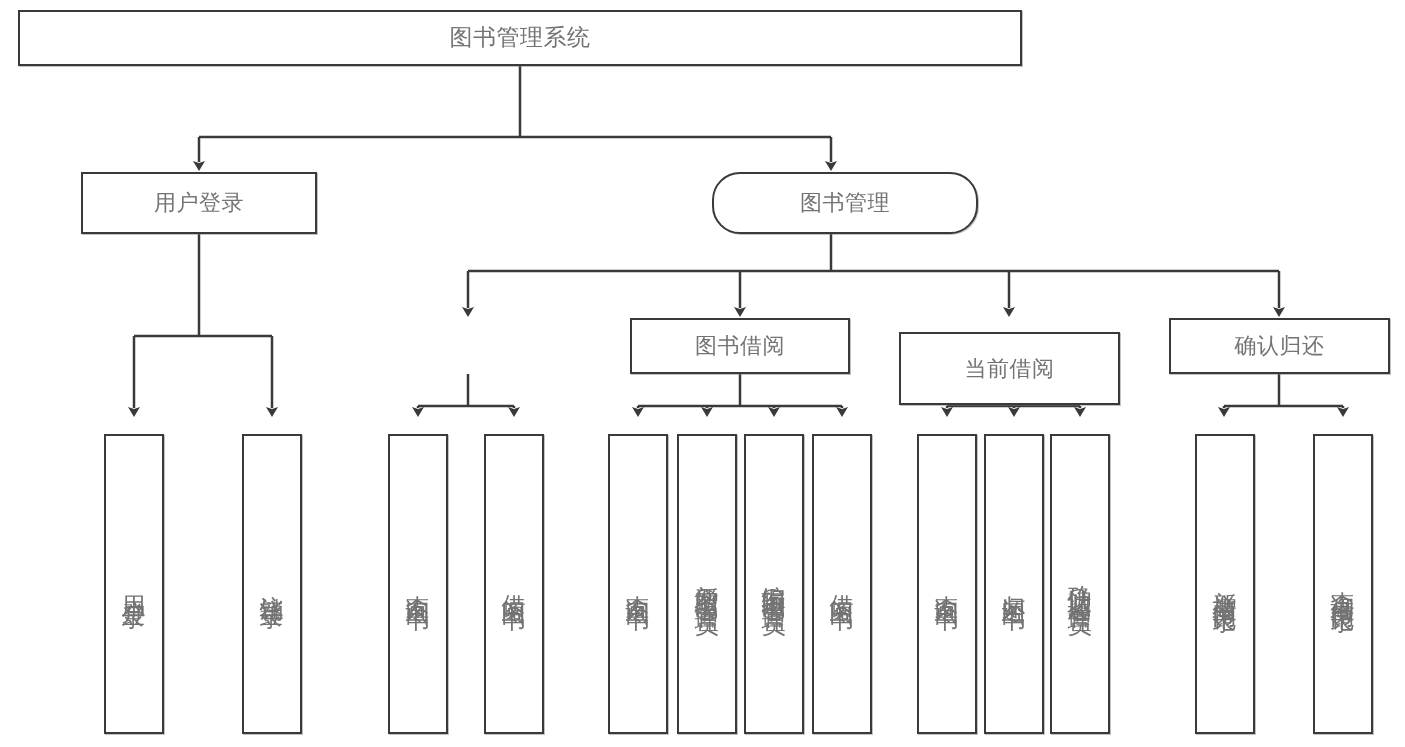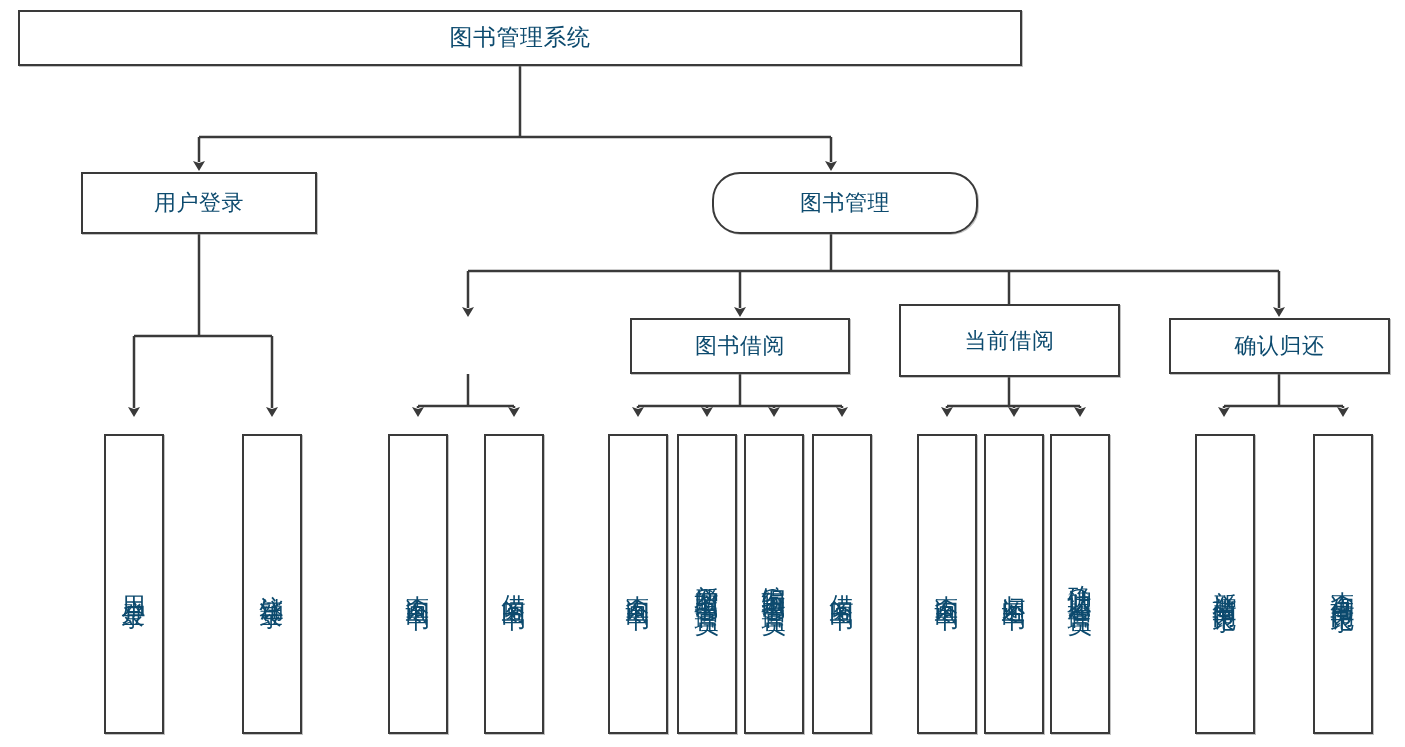--- a/index.html
+++ b/index.html
@@ -23,21 +23,21 @@
     top: 0;
     width: 1405px;
     height: 747px;
     pointer-events: none;
   }
   .node {
     position: absolute;
     box-sizing: border-box;
     border: 2px solid #3a3a3a;
     background: #ffffff;
-    color: #0c4a6e;
+    color: #737373;
     display: flex;
     align-items: center;
     justify-content: center;
     box-shadow: 1px 1px 0 0 rgba(120,120,120,0.45);
   }
   .node .lbl {
     display: block;
     text-align: center;
     line-height: 1.18;
     letter-spacing: 0.5px;
@@ -134,21 +134,21 @@
   <div class="node h" style="left:81px; top:172px; width:236px; height:62px;">
     <span class="lbl">用户登录</span>
   </div>
   <div class="node h" style="left:712px; top:172px; width:266px; height:62px;border-radius:28px;">
     <span class="lbl">图书管理</span>
   </div>
 
   <div class="node h" style="left:630px; top:318px; width:220px; height:56px;">
     <span class="lbl">图书借阅</span>
   </div>
-  <div class="node h" style="left:899px; top:304px; width:221px; height:73px;">
+  <div class="node h" style="left:899px; top:332px; width:221px; height:73px;">
     <span class="lbl">当前借阅</span>
   </div>
   <div class="node h" style="left:1169px; top:318px; width:221px; height:56px;">
     <span class="lbl">确认归还</span>
   </div>
 
   <div class="node v" style="left:104px; top:434px; width:60px; height:300px;">
     <span class="lbl">用户登录</span>
   </div>
   <div class="node v" style="left:242px; top:434px; width:60px; height:300px;">

